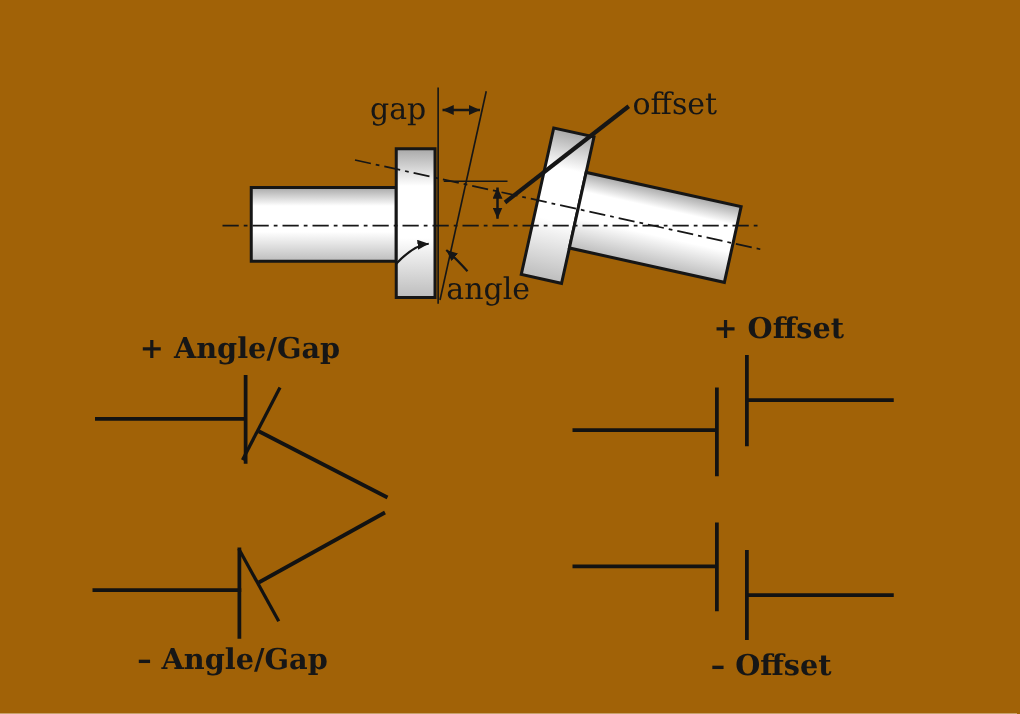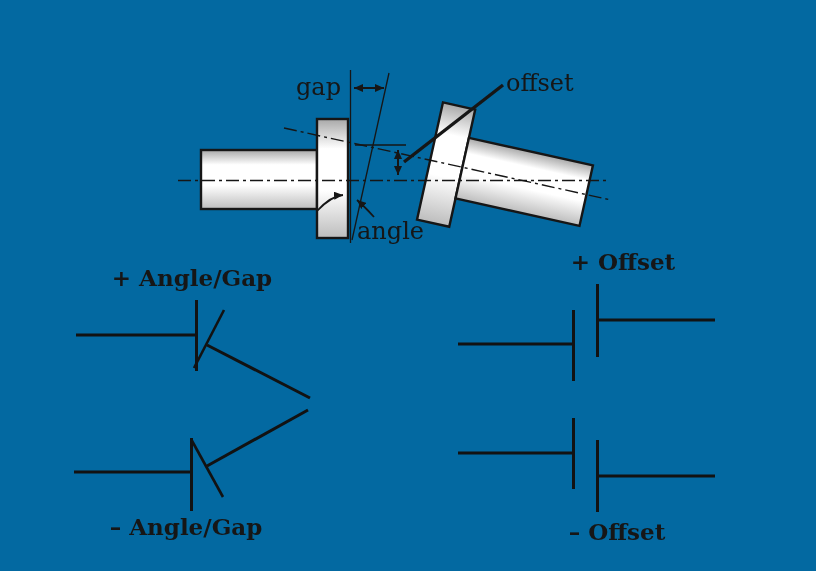--- a/index.html
+++ b/index.html
@@ -1,16 +1,16 @@
 <!DOCTYPE html>
 <html><head>
 <meta charset="utf-8">
 <style>
   html,body{margin:0;padding:0;background:#ffffff;}
-  .canvas{position:relative;width:816px;height:571px;background:#0369a1;overflow:hidden;
+  .canvas{position:relative;width:816px;height:571px;background:#a16207;overflow:hidden;
           font-family:"DejaVu Serif", serif;}
   svg{position:absolute;left:0;top:0;}
   .lbl-top{font-family:"DejaVu Serif", serif;font-size:24px;fill:#161616;}
   .lbl-sign{font-family:"DejaVu Serif", serif;font-size:23px;font-weight:600;fill:#161616;}
   .stroke{stroke:#161616;fill:none;}
   .metal{stroke:#161616;stroke-width:2.4;}
   .cl{stroke:#161616;stroke-width:1.4;fill:none;stroke-dasharray:13 4 3 4;}
   .thin{stroke:#161616;stroke-width:1.3;fill:none;}
   .sym{stroke:#121212;stroke-width:3;fill:none;stroke-linecap:butt;}
   .symtick{stroke:#121212;stroke-width:2.6;fill:none;}

